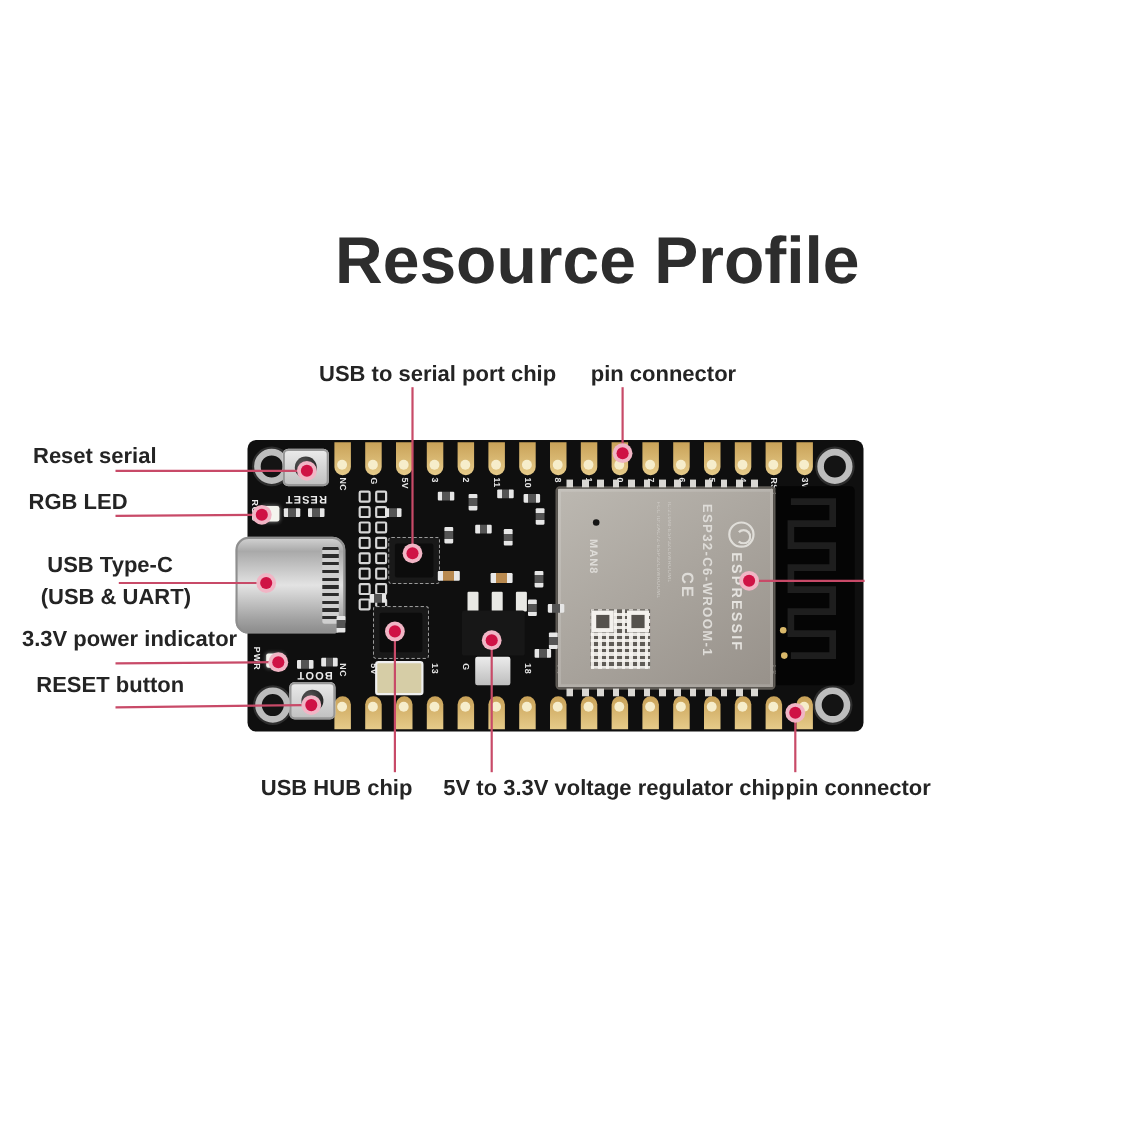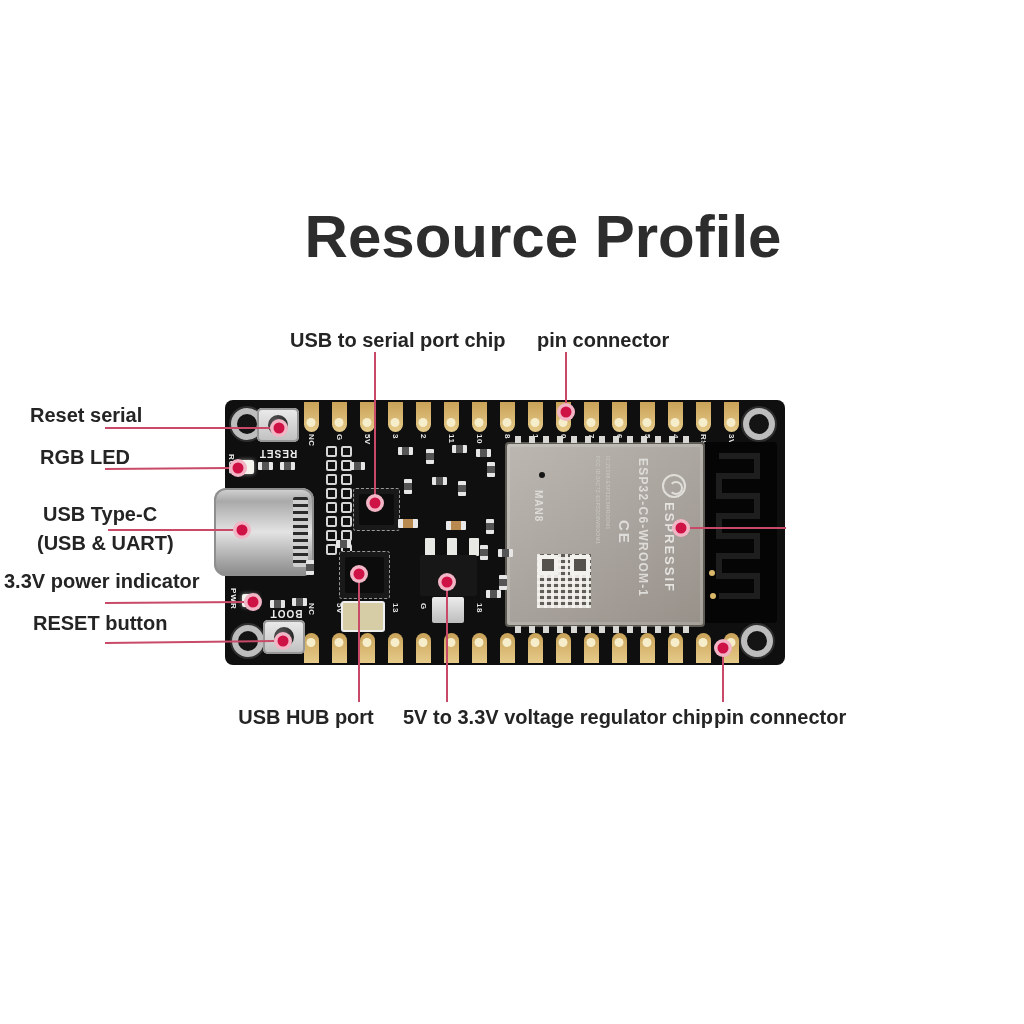--- a/index.html
+++ b/index.html
@@ -118,28 +118,28 @@
 <body>
 
 <div class="canvas">
 
   <div class="title">Resource Profile</div>
 
   <div class="lbl ctr" style="left:290px;top:329px;width:195px;">USB to serial port chip</div>
   <div class="lbl ctr" style="left:537px;top:329px;width:122px;">pin connector</div>
 
   <div class="lbl" style="left:30px;top:404px;">Reset serial</div>
-  <div class="lbl" style="left:40px;top:446px;">RGB LED</div>
+  <div class="lbl" style="left:26px;top:446px;">RGB LED</div>
   <div class="lbl" style="left:43px;top:503px;">USB Type-C</div>
   <div class="lbl" style="left:37px;top:532px;">(USB  &amp;  UART)</div>
-  <div class="lbl" style="left:4px;top:570px;">3.3V power indicator</div>
+  <div class="lbl" style="left:20px;top:570px;">3.3V power indicator</div>
   <div class="lbl" style="left:33px;top:612px;">RESET button</div>
 
 
-  <div class="lbl ctr" style="left:236px;top:706px;width:140px;">USB HUB port</div>
+  <div class="lbl ctr" style="left:236px;top:706px;width:140px;">USB HUB chip</div>
   <div class="lbl ctr" style="left:403px;top:706px;width:272px;">5V to 3.3V voltage regulator chip</div>
   <div class="lbl ctr" style="left:714px;top:706px;width:130px;">pin connector</div>
 
   <div class="board">
 
     <div class="mhole" style="left:6px;top:8px;"></div>
     <div class="mhole" style="left:518px;top:8px;"></div>
     <div class="mhole" style="left:7px;top:225px;"></div>
     <div class="mhole" style="left:516px;top:225px;"></div>
 

